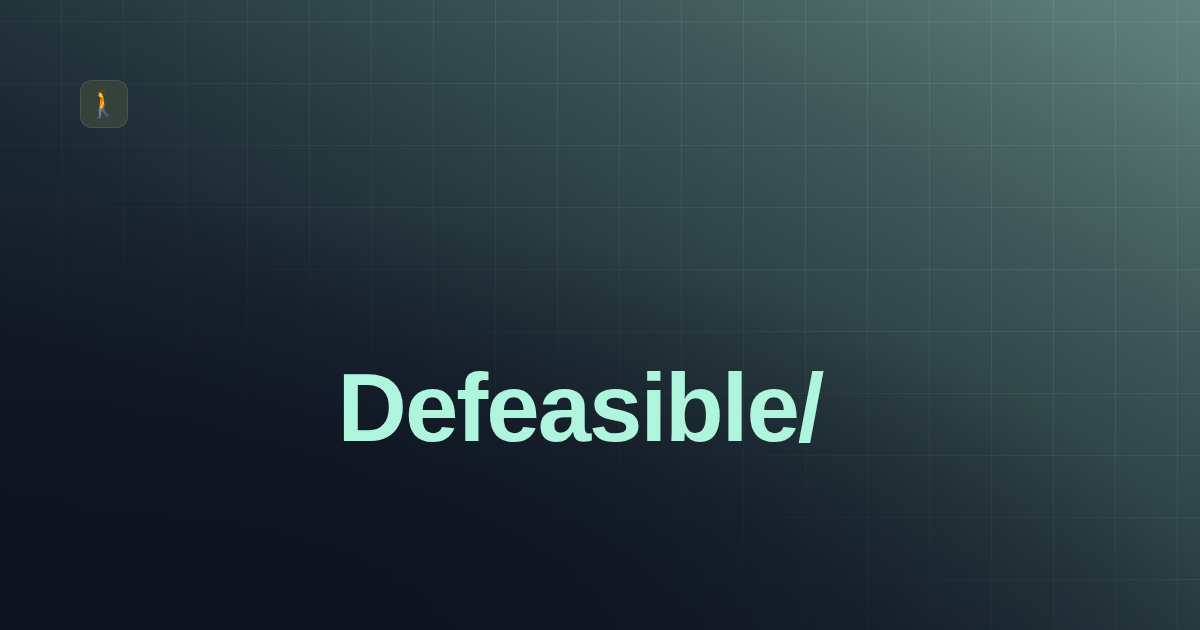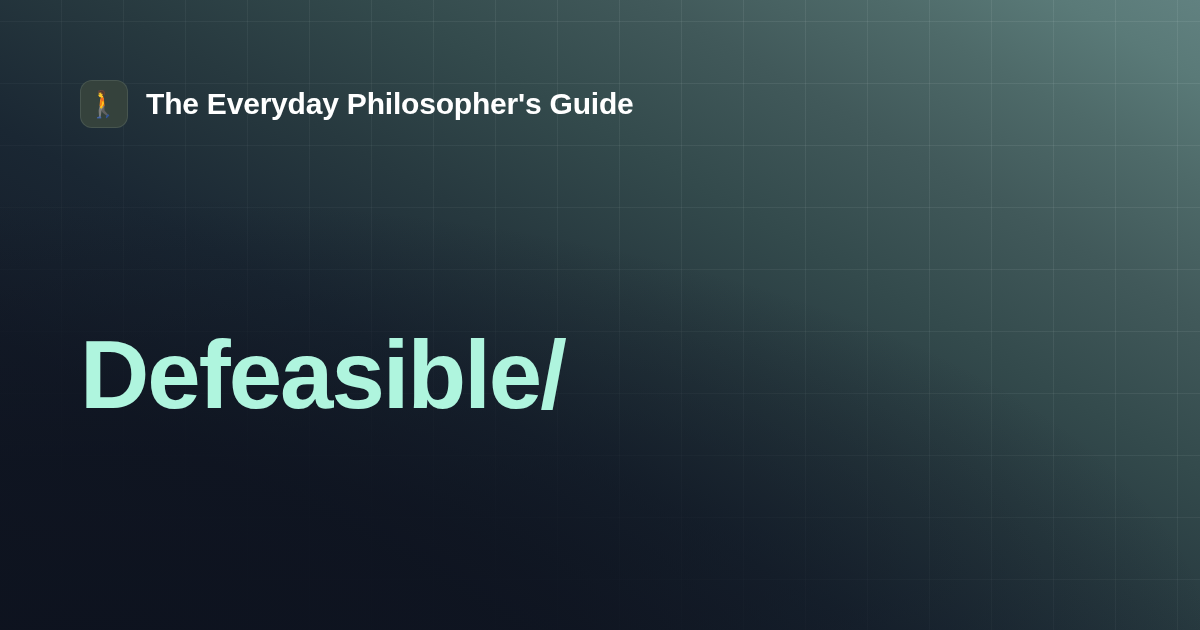--- a/index.html
+++ b/index.html
@@ -83,40 +83,40 @@
     font-weight: bold;
     color: #ffffff;
     letter-spacing: -0.2px;
     white-space: nowrap;
   }
 
   
   #title {
     position: absolute;
     left: 80px;
-    top: 332px;
+    top: 365px;
     width: 1000px;
     font-size: 96px;
     line-height: 86px;
     font-weight: bold;
     color: #aff5de;
     letter-spacing: -2px;
+    text-align: center;
   }
   #title .line { display: block; }
 </style>
 </head>
 <body>
 
 <div id="card">
 
   <div id="grid"></div>
   <div id="vignette"></div>
 
   <div id="brand">
     <div id="brand-badge">🚶</div>
-    <div id="brand-name">The Everyday Philosopher's Guide</div>
   </div>
 
   <h1 id="title">
     <span class="line">Defeasible/</span>
   </h1>
 
 </div>
 
 </body></html>

